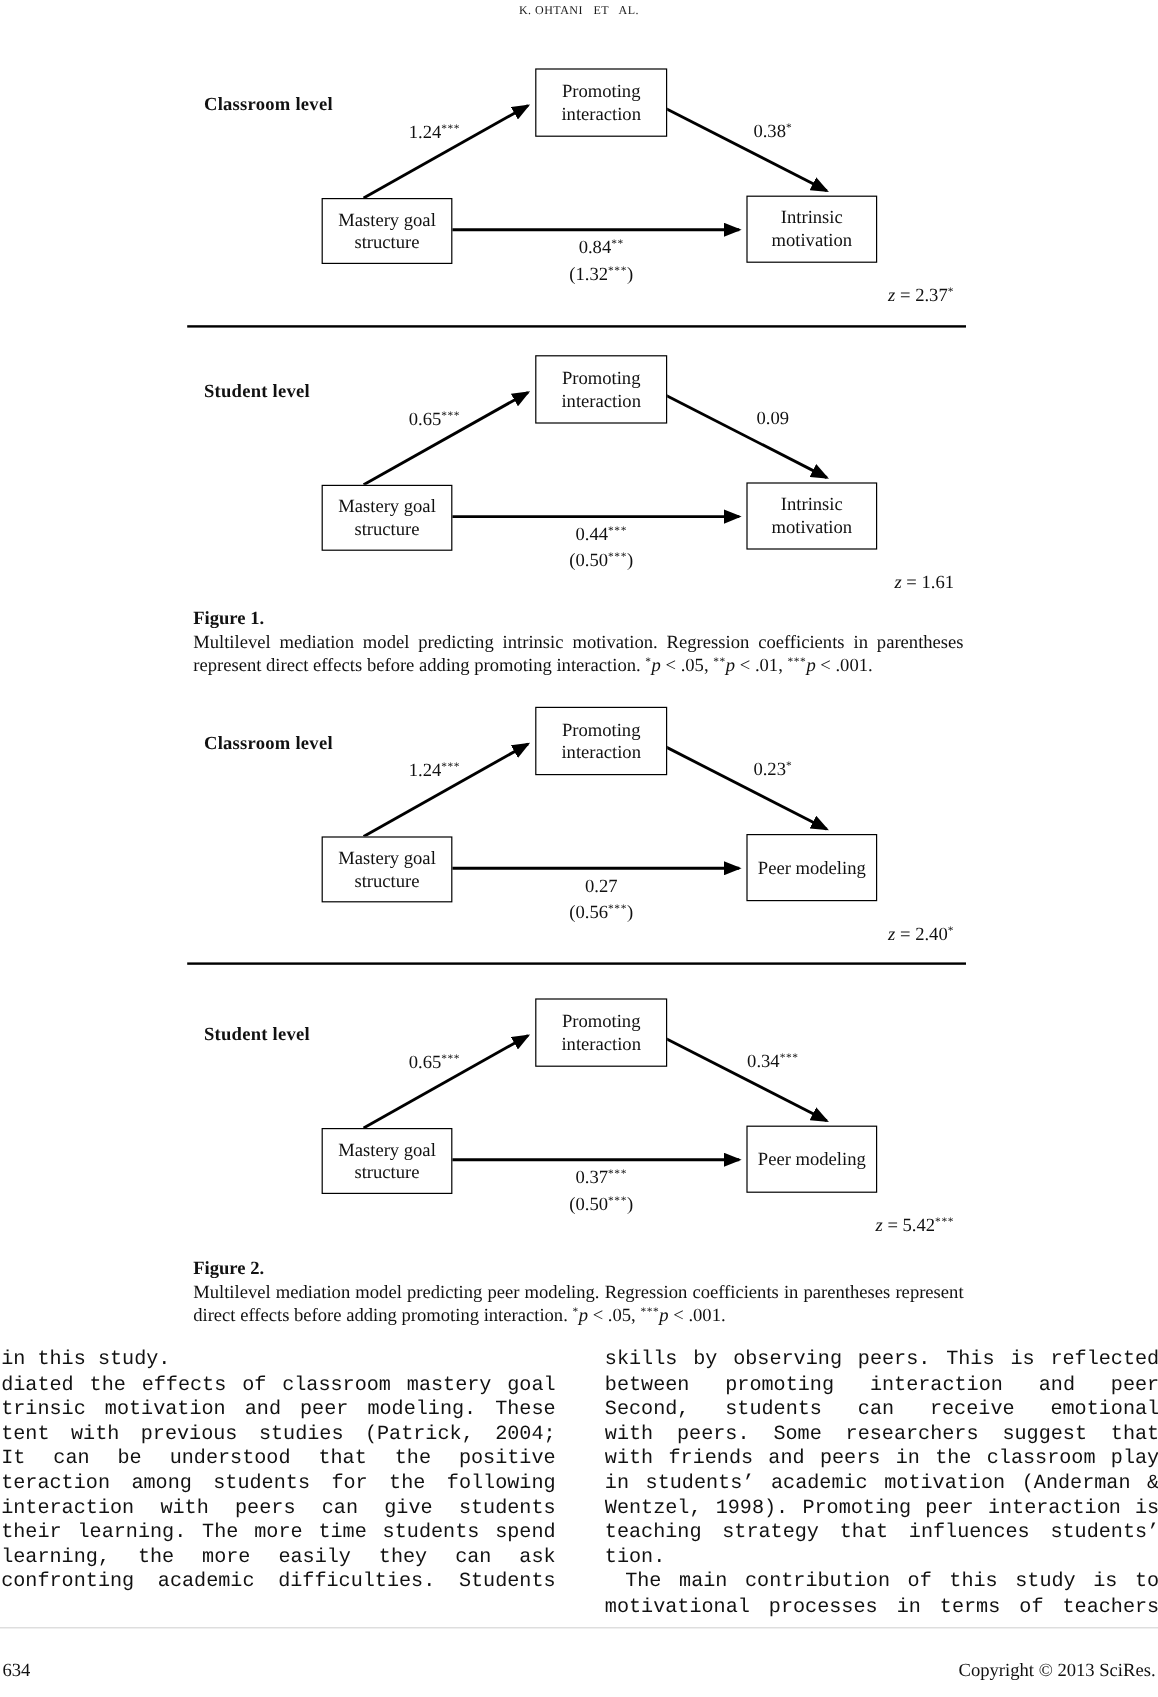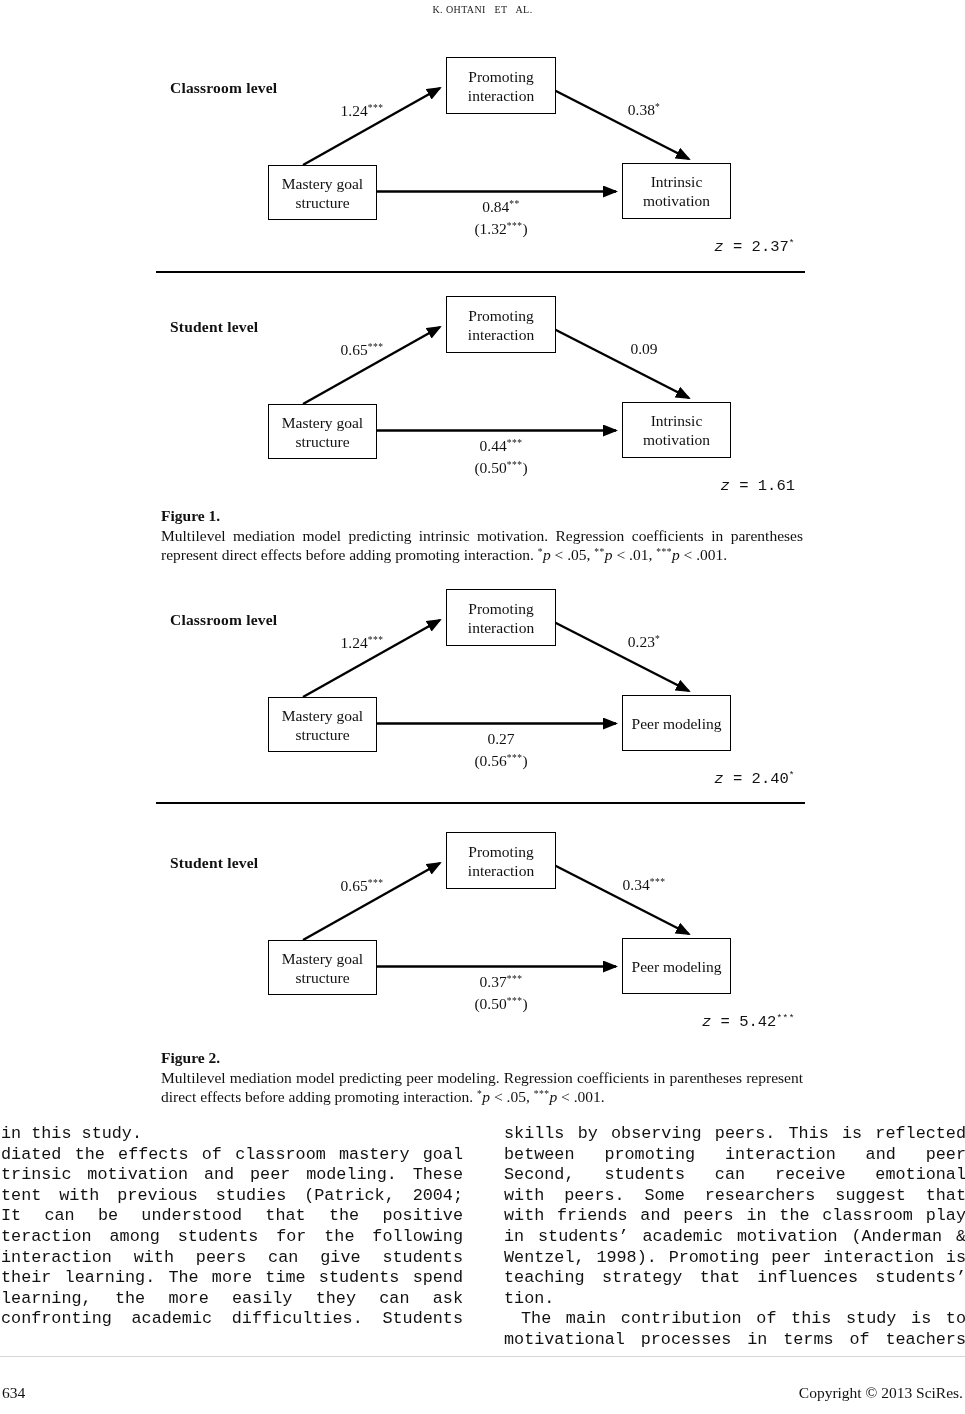--- a/index.html
+++ b/index.html
@@ -28,21 +28,21 @@
   }
   .nodebox span{white-space:pre-line;}
   .mediator{left:289px;top:0;width:108px;height:55px;}
   .predictor{left:111px;top:108px;width:107px;height:53px;}
   .outcome{left:465px;top:106px;width:107px;height:54px;}
   .plabel{position:absolute;font-size:15.5px;text-align:center;white-space:nowrap;}
   .pa{left:155px;top:45px;width:100px;text-align:center;}
   .pb{left:437px;top:44px;width:100px;}
   .pc{left:279px;top:141px;width:130px;}
   .pcp{left:279px;top:163px;width:130px;}
-  .zstat{position:absolute;right:10px;top:181px;font-size:15.5px;text-align:left;white-space:nowrap;font-family:Liberation Mono, monospace;}
+  .zstat{position:absolute;right:10px;top:181px;font-size:15.5px;text-align:left;white-space:nowrap;}
   sup{font-size:9.5px;line-height:0;vertical-align:5px;letter-spacing:.5px;}
   i{font-style:italic;}
   
   .caption{position:absolute;left:161px;width:642px;font-size:15.5px;line-height:19.5px;}
   .cap-title{font-weight:bold;}
   .cap-text{text-align:justify;}
   
   .col{position:absolute;top:1124px;width:462px;font-size:16.8px;}
   .line{
     height:20.6px;line-height:20.6px;overflow:hidden;

